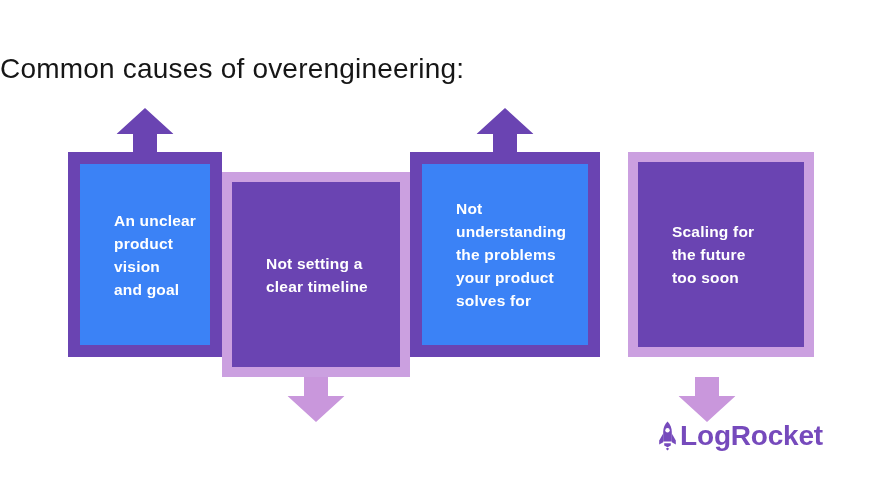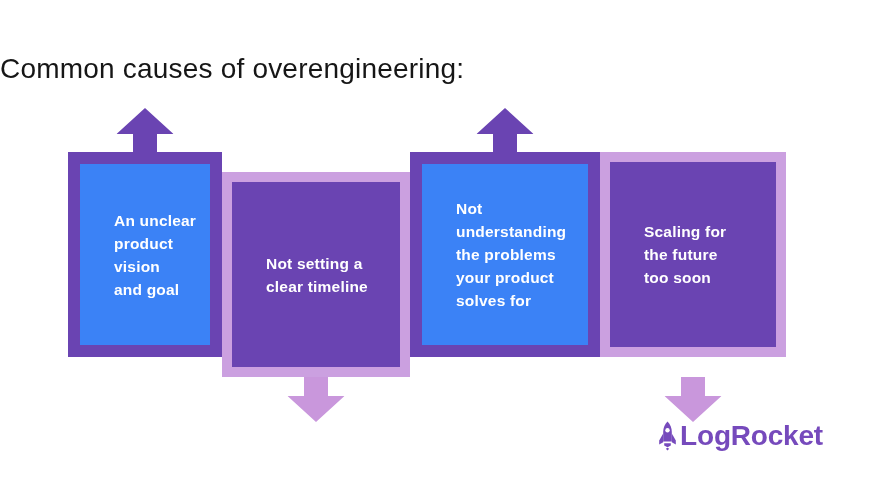--- a/index.html
+++ b/index.html
@@ -30,21 +30,21 @@
     position: absolute;
     left: 68px;
     top: 152px;
     display: flex;
   }
 
   .cell { position: relative; }
   .cell-1 { width: 154px; }
   .cell-2 { width: 188px; margin-top: 20px; }
   .cell-3 { width: 190px; }
-  .cell-4 { width: 186px; }
+  .cell-4 { width: 186px; padding-left: 28px; }
 
   .box {
     box-sizing: border-box;
     height: 205px;
     width: 100%;
     display: flex;
     align-items: center;
   }
   .box.light {
     background: #3b82f6;

